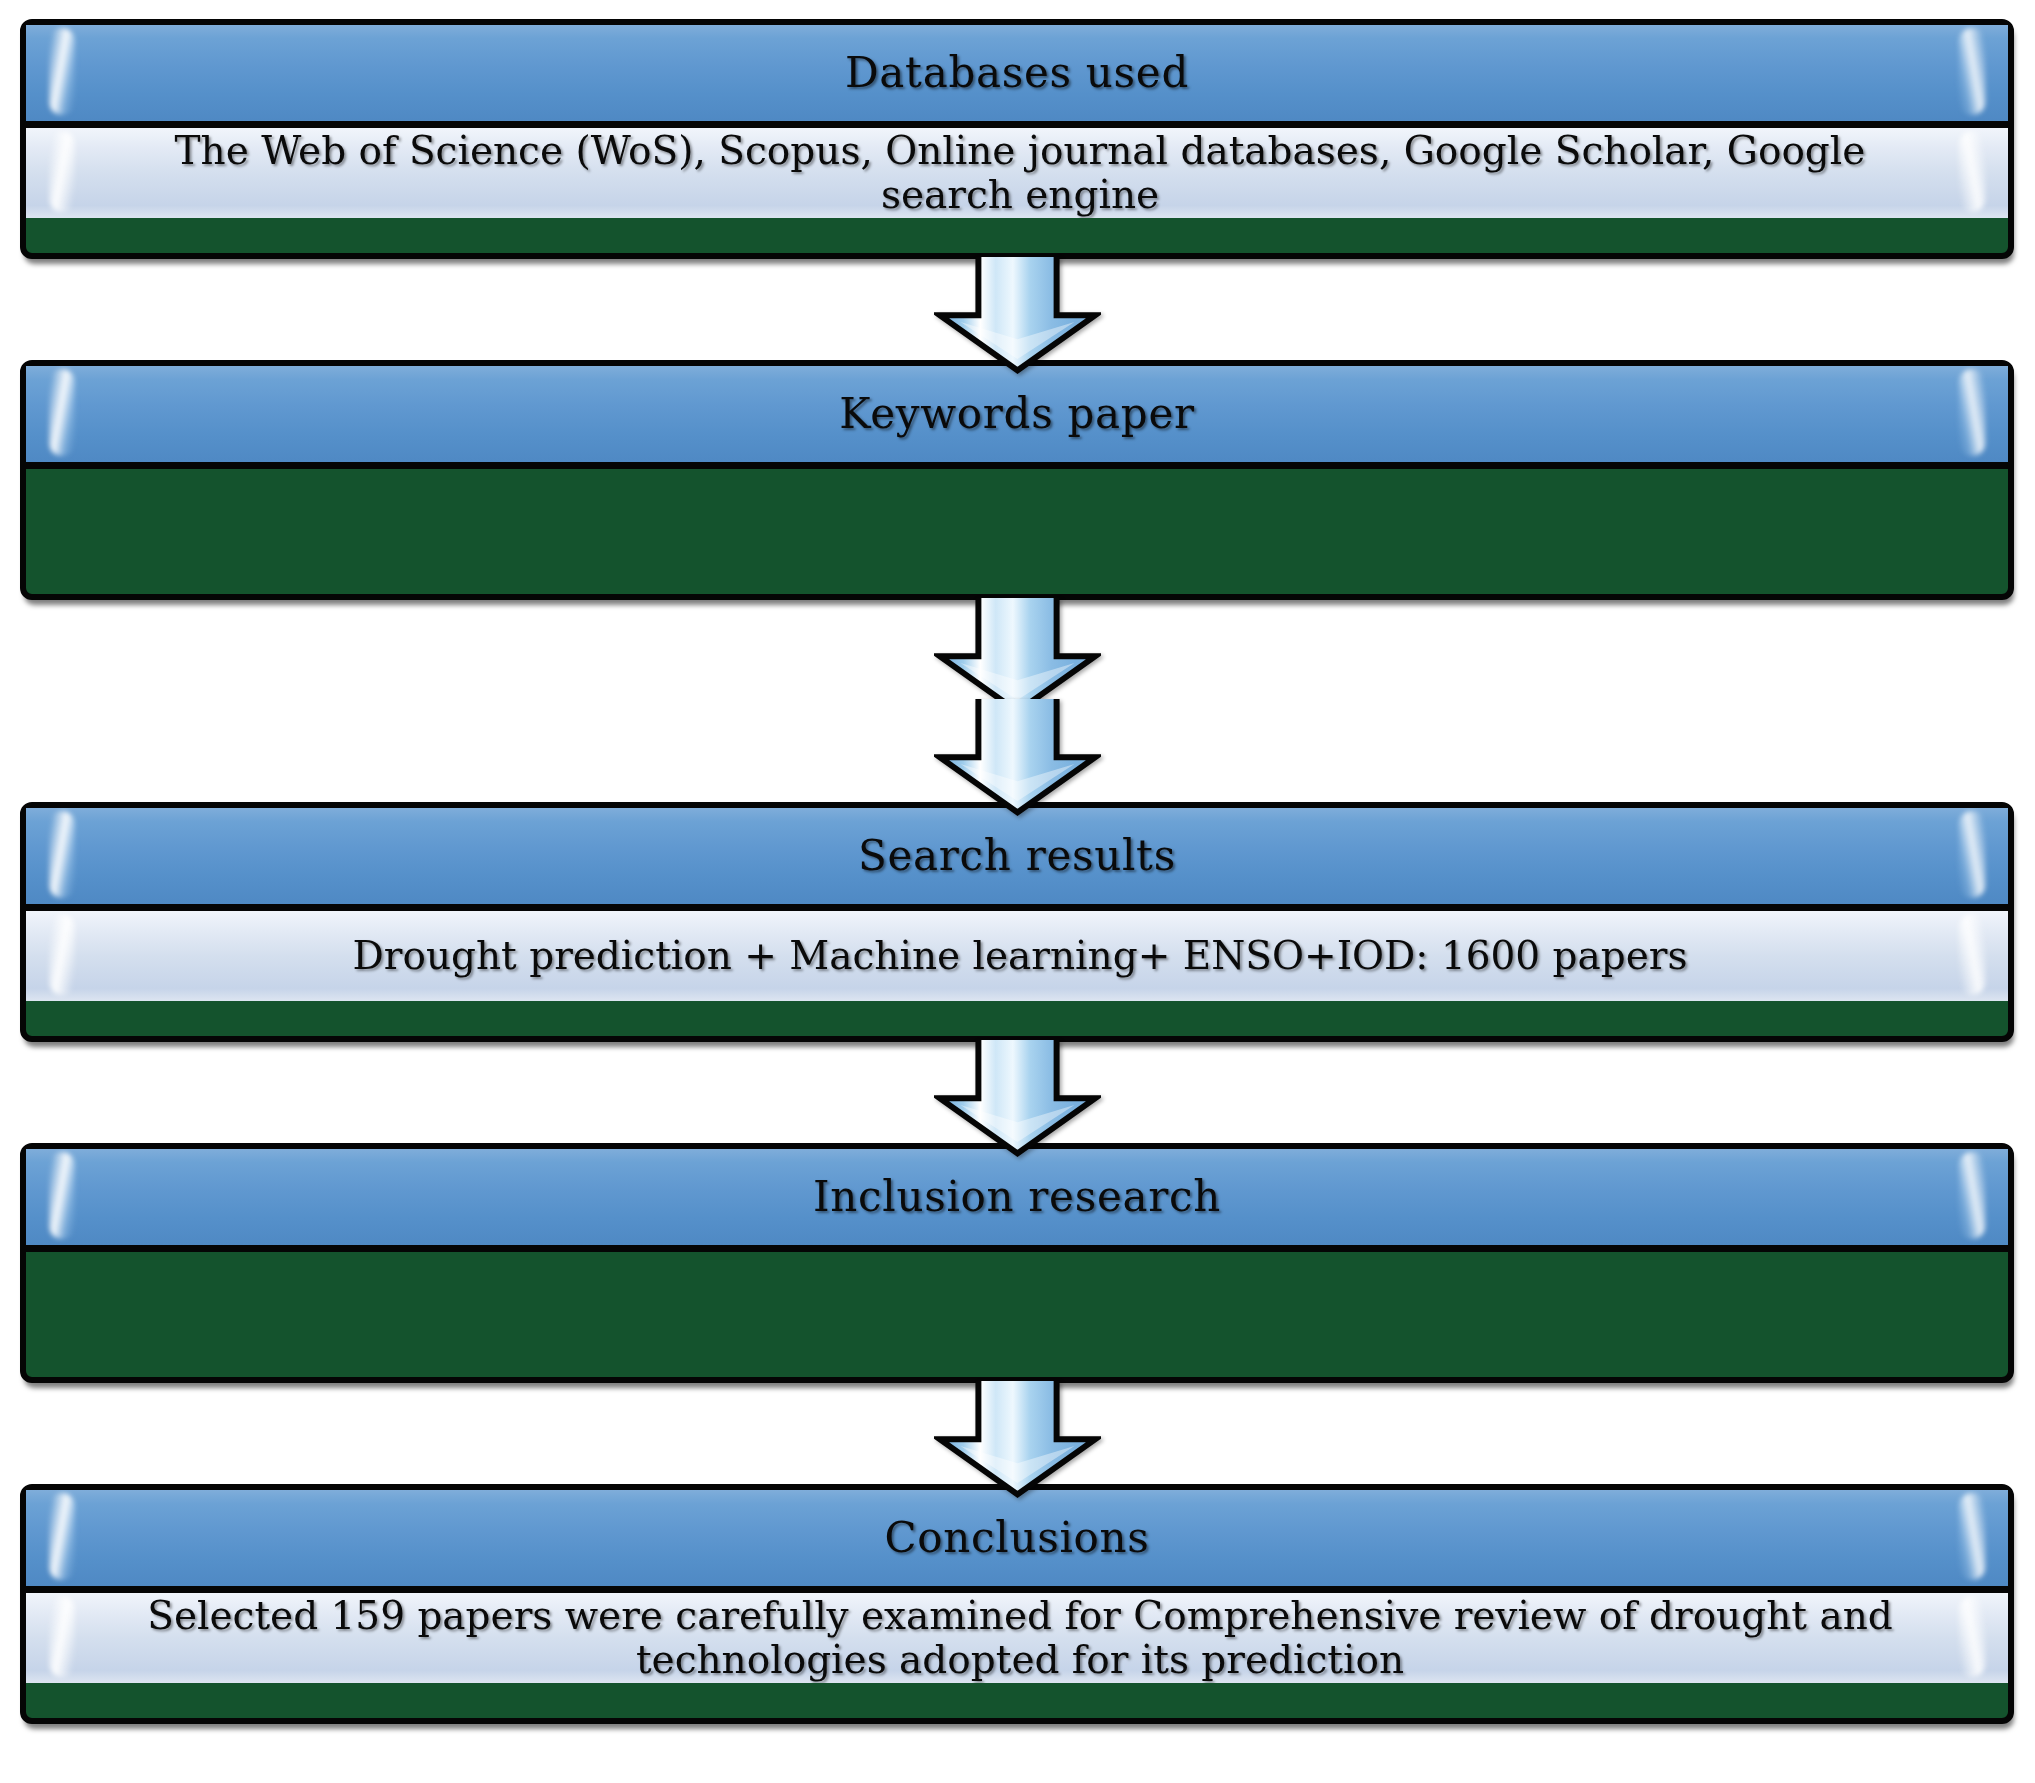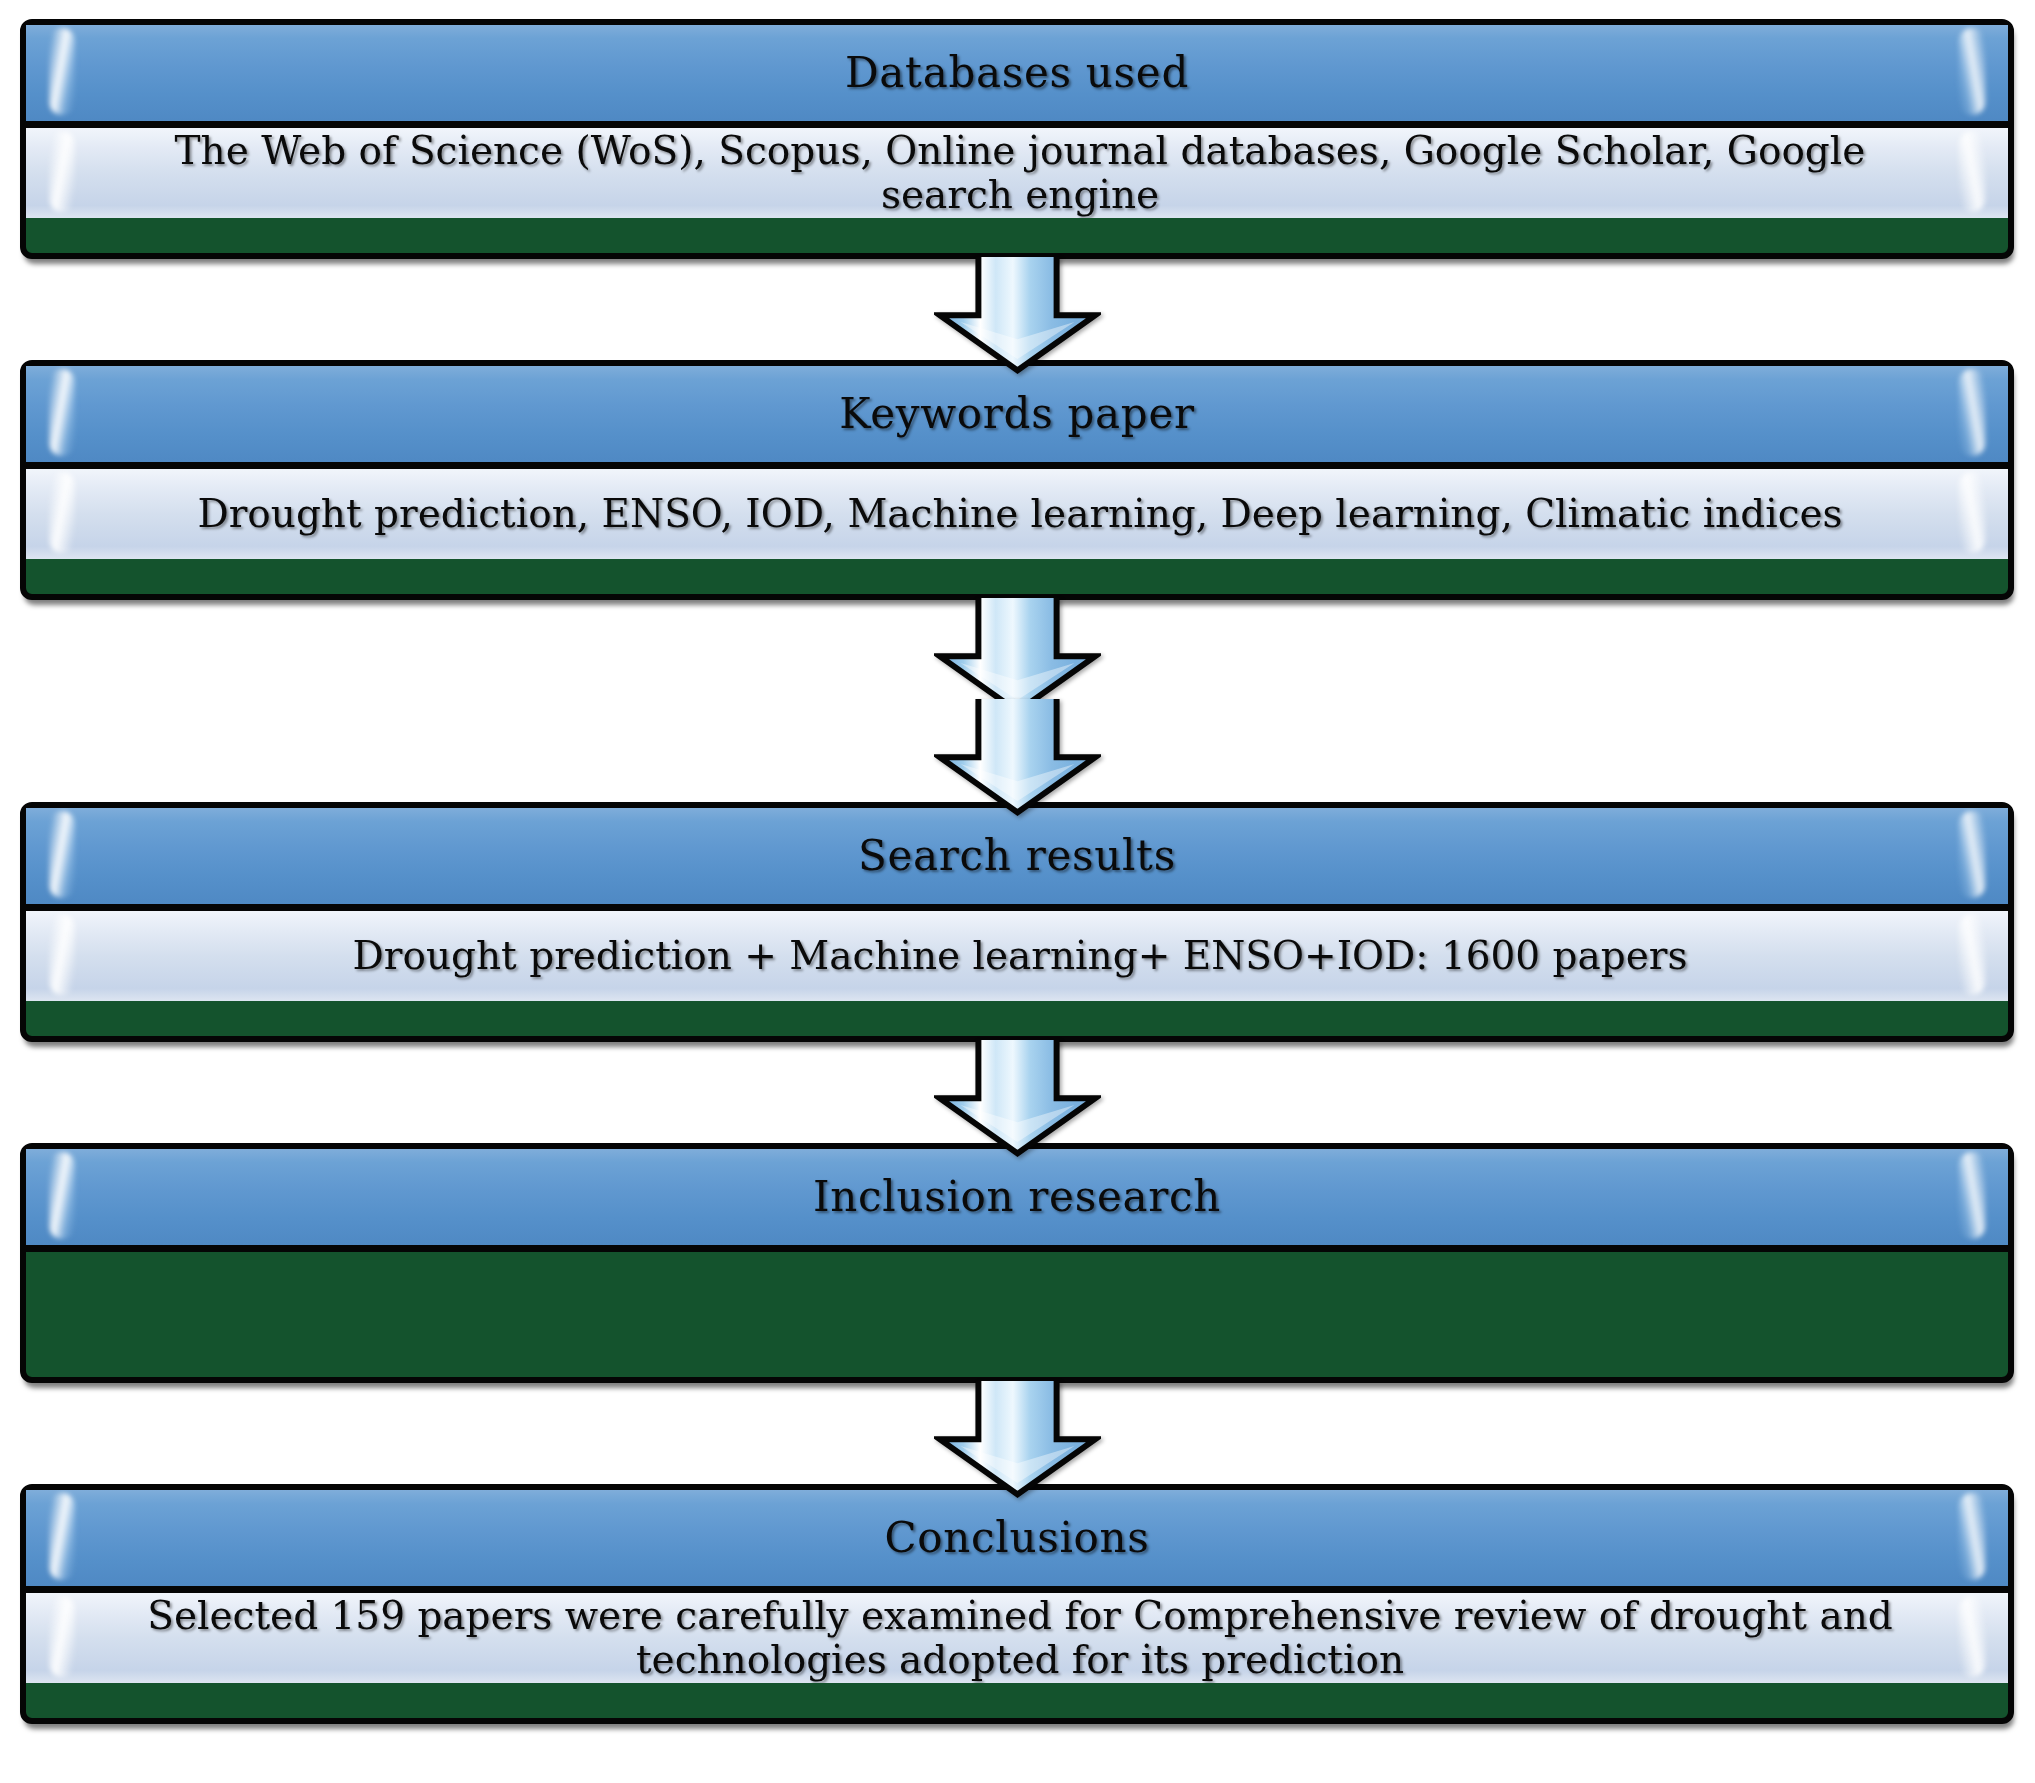--- a/index.html
+++ b/index.html
@@ -158,23 +158,20 @@
     <svg class="arrow-svg" viewBox="0 0 252 178">
       <path d="M67,-14 L67,88 L9,88 L126,171 L243,88 L185,88 L185,-14" fill="url(#arrowGrad)" stroke="#050505" stroke-width="9" stroke-linejoin="miter"></path>
       <path d="M40,98 L126,154 L212,98 L126,124 Z" fill="#ffffff" opacity="0.4"></path>
     </svg>
   </div>
 
   <section class="step">
     <div class="step-header">
       <span class="step-title">Keywords paper</span>
     </div>
-    <div class="step-body">
-      <span class="step-text">Drought prediction, ENSO, IOD, Machine learning, Deep learning, Climatic indices</span>
-    </div>
   </section>
 
   <div class="gap">
     <svg class="arrow-svg" viewBox="0 0 252 178">
       <path d="M67,-14 L67,88 L9,88 L126,171 L243,88 L185,88 L185,-14" fill="url(#arrowGrad)" stroke="#050505" stroke-width="9" stroke-linejoin="miter"></path>
       <path d="M40,98 L126,154 L212,98 L126,124 Z" fill="#ffffff" opacity="0.4"></path>
     </svg>
   </div>
 
 

